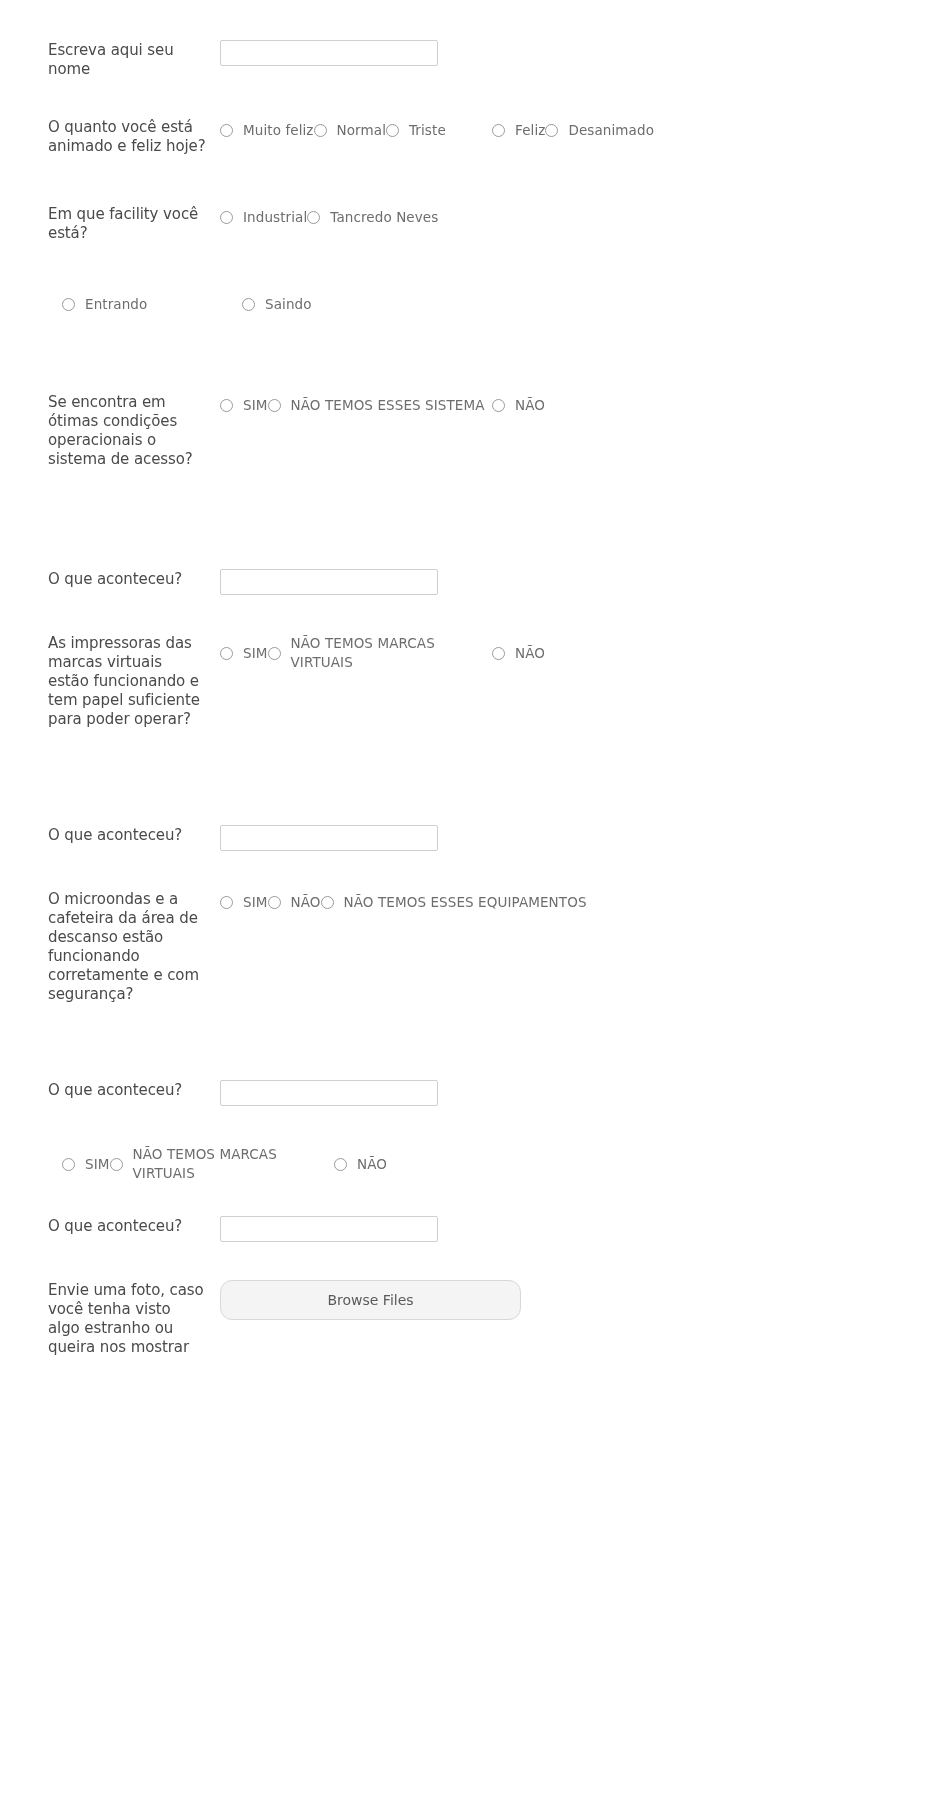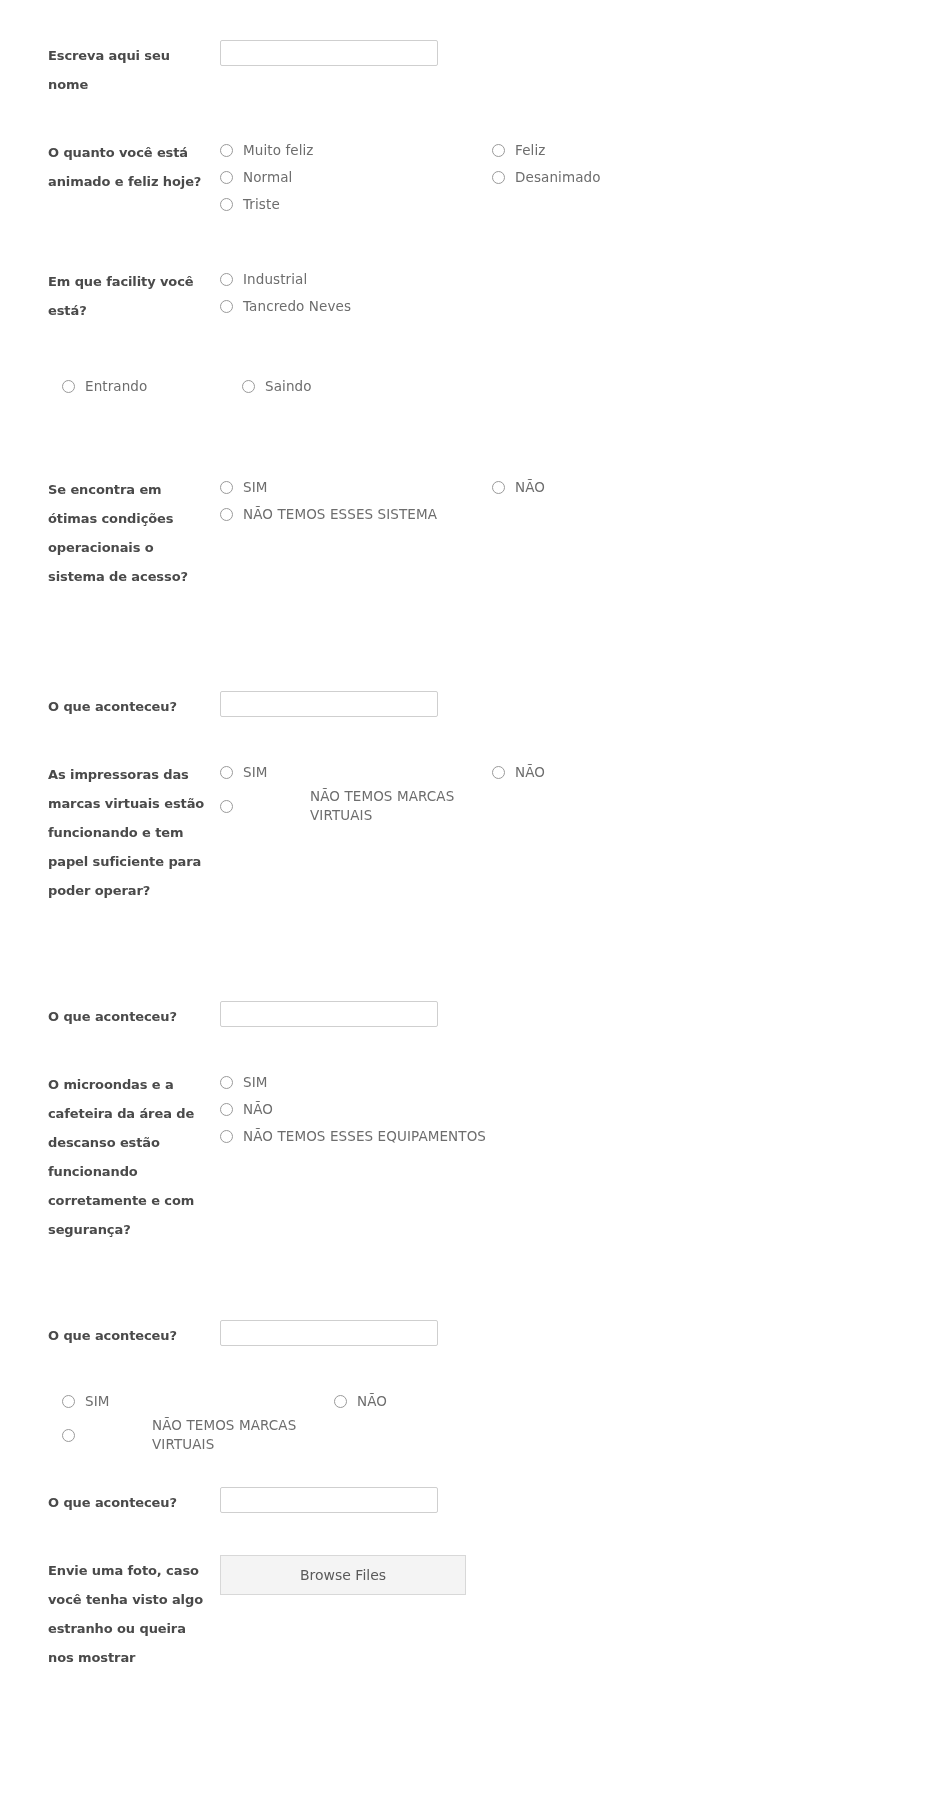--- a/index.html
+++ b/index.html
@@ -24,24 +24,24 @@
   .question-row {
     display: flex;
     align-items: flex-start;
     padding-left: 48px;
     box-sizing: border-box;
     width: 930px;
   }
   .q-label {
     width: 158px;
     min-width: 158px;
-    font-size: 13px;
-    font-weight: bold;
+    font-size: 15px;
+    font-weight: normal;
     color: #4a4a4a;
-    line-height: 29px;
+    line-height: 19px;
     letter-spacing: -0.1px;
     padding-top: 1px;
   }
   .q-field {
     flex: 1;
     padding-left: 14px;
     box-sizing: border-box;
   }
   
   .text-input {
@@ -59,21 +59,21 @@
     display: block;
   }
   
   .radio-grid {
     display: flex;
     flex-wrap: wrap;
     width: 100%;
   }
   .radio-col {
     display: flex;
-    flex-direction: column;
+    flex-direction: row;
   }
   .radio-grid.two-col .radio-col { width: 272px; }
   .radio-grid.narrow-col .radio-col { width: 180px; }
   .radio-grid.one-col .radio-col { width: 100%; }
 
   .radio-option {
     display: flex;
     align-items: center;
     min-height: 27px;
     padding: 0;
@@ -94,25 +94,25 @@
     font-size: 13.5px;
     color: #6d6d6d;
     line-height: 19px;
     font-weight: normal;
     letter-spacing: 0.1px;
   }
   .radio-text.two-line { max-width: 182px; }
 
   
   .browse-btn {
-    width: 246px;
+    width: 301px;
     height: 40px;
     background: #f4f4f4;
     border: 1px solid #d8d8d8;
-    border-radius: 0;
+    border-radius: 12px;
     color: #5a5a5a;
     font-size: 14px;
     font-family: "DejaVu Sans", "Liberation Sans", sans-serif;
     cursor: pointer;
     display: flex;
     align-items: center;
     justify-content: center;
     padding: 0;
   }
   .spacer-md { height: 38px; }

